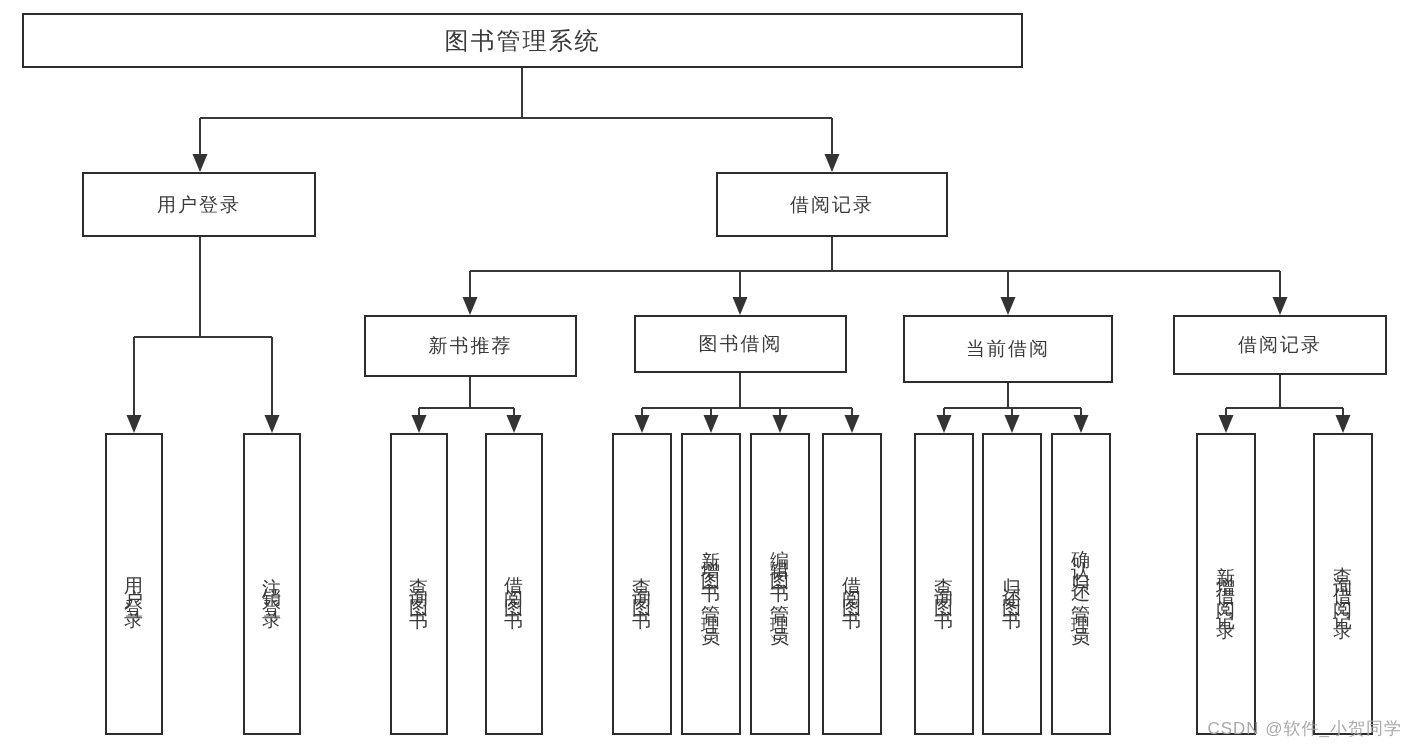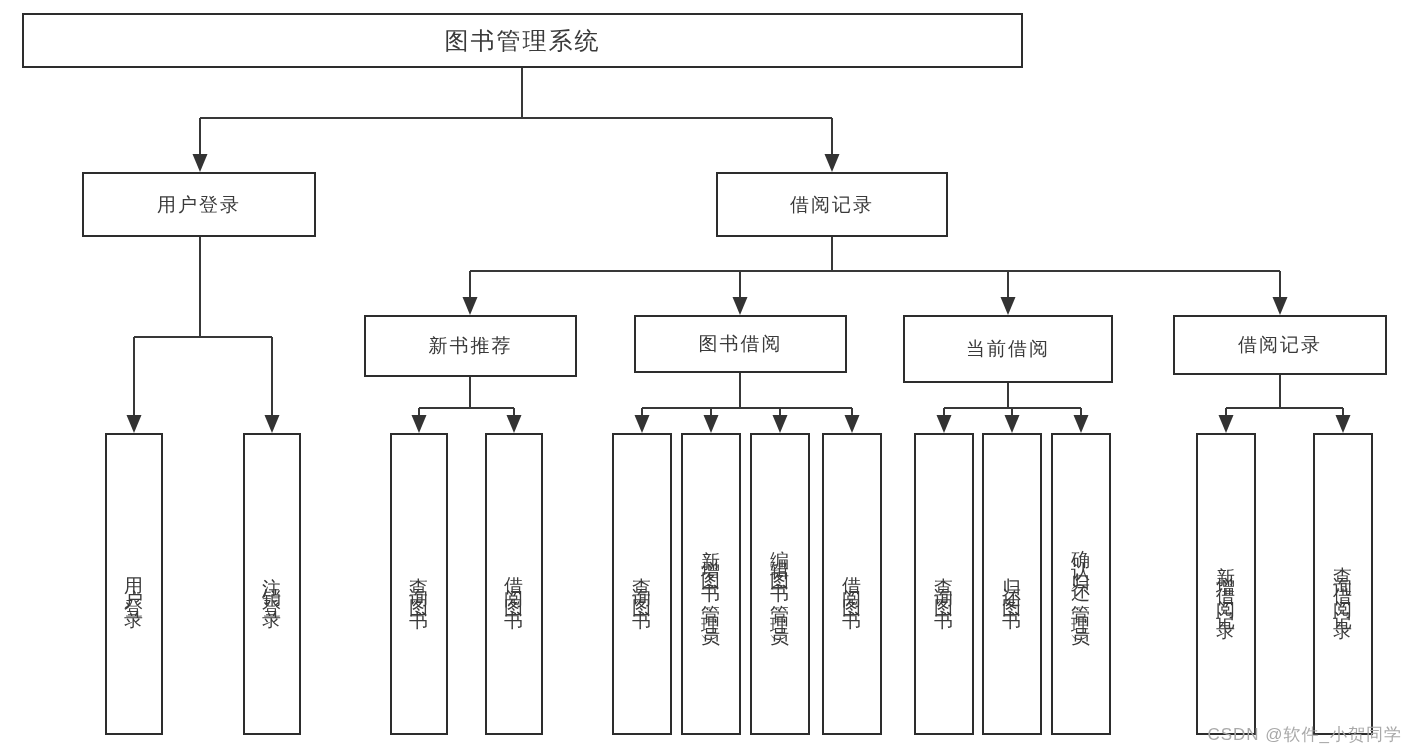--- a/index.html
+++ b/index.html
@@ -49,21 +49,20 @@
   }
 
   .watermark {
     position: absolute;
     top: 717px;
     right: 3px;
     font-size: 17px;
     letter-spacing: 1px;
     color: #a9a9a9;
     white-space: nowrap;
-    margin-top: 6px;
   }
 </style>
 </head>
 <body>
 
 <div class="canvas">
 
   <svg class="connectors" viewBox="0 0 1405 747" xmlns="http://www.w3.org/2000/svg">
 
     <path d="M522,68 V118"></path>

